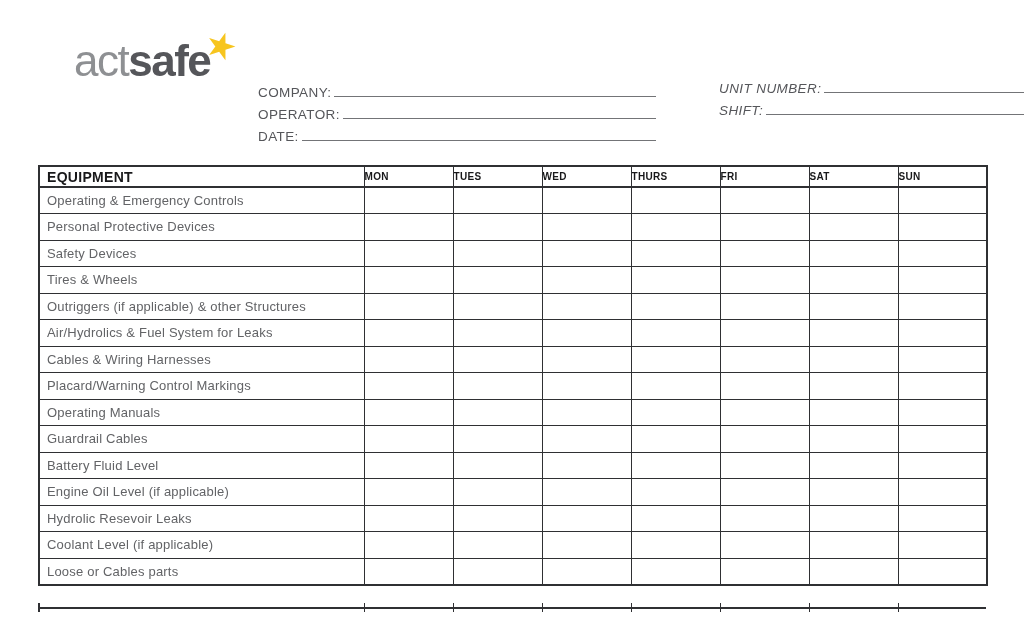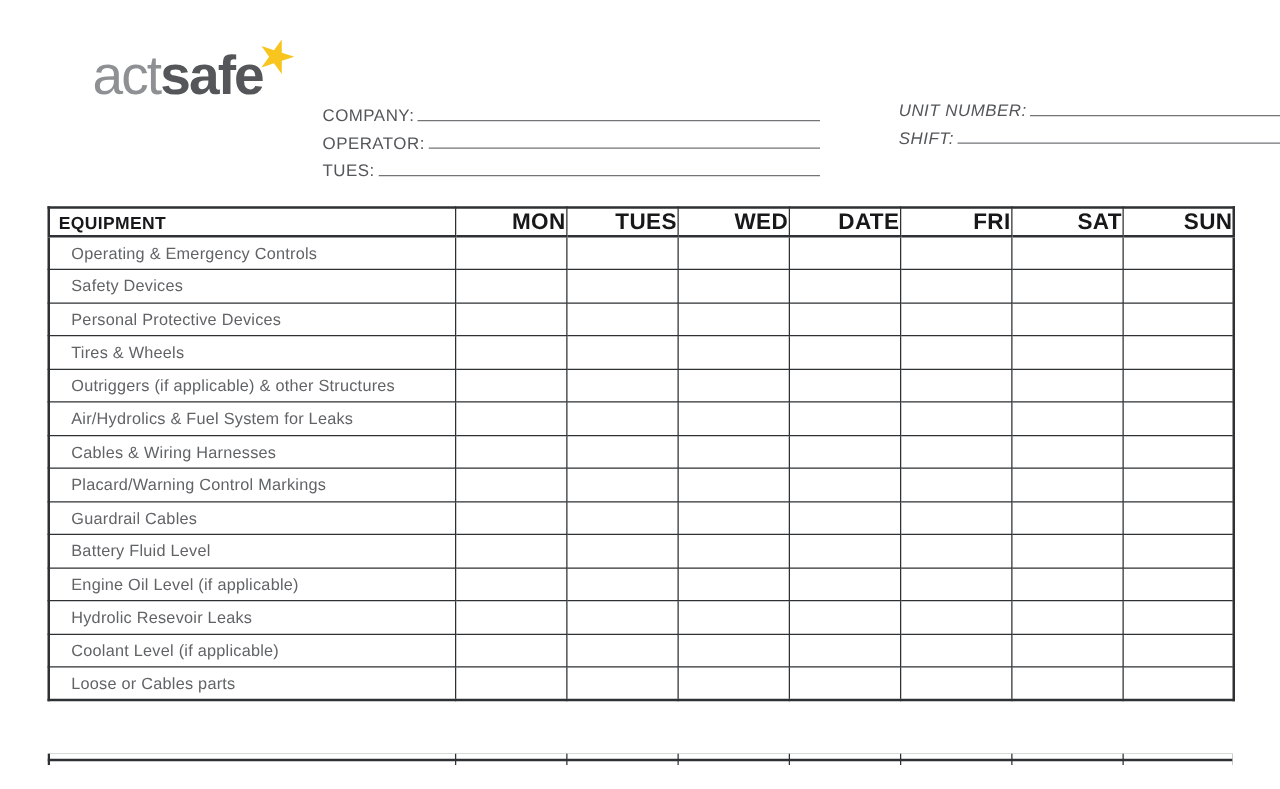--- a/index.html
+++ b/index.html
@@ -81,37 +81,37 @@
     border: 2px solid #2f3033;
   }
   .checklist-table th, .checklist-table td {
     border: 1px solid #2f3033;
     padding: 0;
     overflow: hidden;
     white-space: nowrap;
   }
   .checklist-table thead tr { height: 21px; }
   .checklist-table thead th {
-    font-size: 18px;
+    font-size: 10px;
     font-weight: 700;
     color: #18181a;
     letter-spacing: 0.3px;
     border-bottom-width: 2px;
-    text-align: right;
+    text-align: left;
   }
   .checklist-table thead th.checklist-head {
     text-align: left;
     padding-left: 7px;
     font-size: 14px;
   }
   .checklist-table tbody tr { height: 26.5px; }
   .checklist-table td.item-cell {
     font-size: 13px;
     color: #626366;
-    padding-left: 17px;
+    padding-left: 7px;
     letter-spacing: 0.2px;
     text-align: left;
   }
   .checklist-table td.day-cell { background: #ffffff; }
 
   
   .cutoff-wrap {
     position: absolute;
     left: 38px;
     top: 603px;
@@ -149,21 +149,21 @@
   <div class="fields-left">
     <div class="field-row">
       <span>COMPANY:</span>
       <span class="field-line"></span>
     </div>
     <div class="field-row">
       <span>OPERATOR:</span>
       <span class="field-line"></span>
     </div>
     <div class="field-row">
-      <span>TUES:</span>
+      <span>DATE:</span>
       <span class="field-line"></span>
     </div>
   </div>
 
   <div class="fields-right">
     <div class="field-row">
       <span>UNIT NUMBER:</span>
       <span class="field-line"></span>
     </div>
     <div class="field-row">
@@ -182,58 +182,58 @@
         <col style="width: 89px;">
         <col style="width: 89px;">
         <col style="width: 89px;">
       </colgroup>
     <thead>
       <tr>
           <th class="checklist-head">EQUIPMENT</th>
           <th class="day-head">MON</th>
           <th class="day-head">TUES</th>
           <th class="day-head">WED</th>
-          <th class="day-head">DATE</th>
+          <th class="day-head">THURS</th>
           <th class="day-head">FRI</th>
           <th class="day-head">SAT</th>
           <th class="day-head">SUN</th>
         </tr>
     </thead>
     <tbody>
         <tr>
           <td class="item-cell">Operating &amp; Emergency Controls</td>
           <td class="day-cell"></td>
           <td class="day-cell"></td>
           <td class="day-cell"></td>
           <td class="day-cell"></td>
           <td class="day-cell"></td>
           <td class="day-cell"></td>
           <td class="day-cell"></td>
         </tr>
         <tr>
+          <td class="item-cell">Personal Protective Devices</td>
+          <td class="day-cell"></td>
+          <td class="day-cell"></td>
+          <td class="day-cell"></td>
+          <td class="day-cell"></td>
+          <td class="day-cell"></td>
+          <td class="day-cell"></td>
+          <td class="day-cell"></td>
+        </tr>
+        <tr>
           <td class="item-cell">Safety Devices</td>
           <td class="day-cell"></td>
           <td class="day-cell"></td>
           <td class="day-cell"></td>
           <td class="day-cell"></td>
           <td class="day-cell"></td>
           <td class="day-cell"></td>
           <td class="day-cell"></td>
         </tr>
         <tr>
-          <td class="item-cell">Personal Protective Devices</td>
-          <td class="day-cell"></td>
-          <td class="day-cell"></td>
-          <td class="day-cell"></td>
-          <td class="day-cell"></td>
-          <td class="day-cell"></td>
-          <td class="day-cell"></td>
-          <td class="day-cell"></td>
-        </tr>
-        <tr>
           <td class="item-cell">Tires &amp; Wheels</td>
           <td class="day-cell"></td>
           <td class="day-cell"></td>
           <td class="day-cell"></td>
           <td class="day-cell"></td>
           <td class="day-cell"></td>
           <td class="day-cell"></td>
           <td class="day-cell"></td>
         </tr>
         <tr>
@@ -261,20 +261,30 @@
           <td class="day-cell"></td>
           <td class="day-cell"></td>
           <td class="day-cell"></td>
           <td class="day-cell"></td>
           <td class="day-cell"></td>
           <td class="day-cell"></td>
           <td class="day-cell"></td>
         </tr>
         <tr>
           <td class="item-cell">Placard/Warning Control Markings</td>
+          <td class="day-cell"></td>
+          <td class="day-cell"></td>
+          <td class="day-cell"></td>
+          <td class="day-cell"></td>
+          <td class="day-cell"></td>
+          <td class="day-cell"></td>
+          <td class="day-cell"></td>
+        </tr>
+        <tr>
+          <td class="item-cell">Operating Manuals</td>
           <td class="day-cell"></td>
           <td class="day-cell"></td>
           <td class="day-cell"></td>
           <td class="day-cell"></td>
           <td class="day-cell"></td>
           <td class="day-cell"></td>
           <td class="day-cell"></td>
         </tr>
         <tr>
           <td class="item-cell">Guardrail Cables</td>

